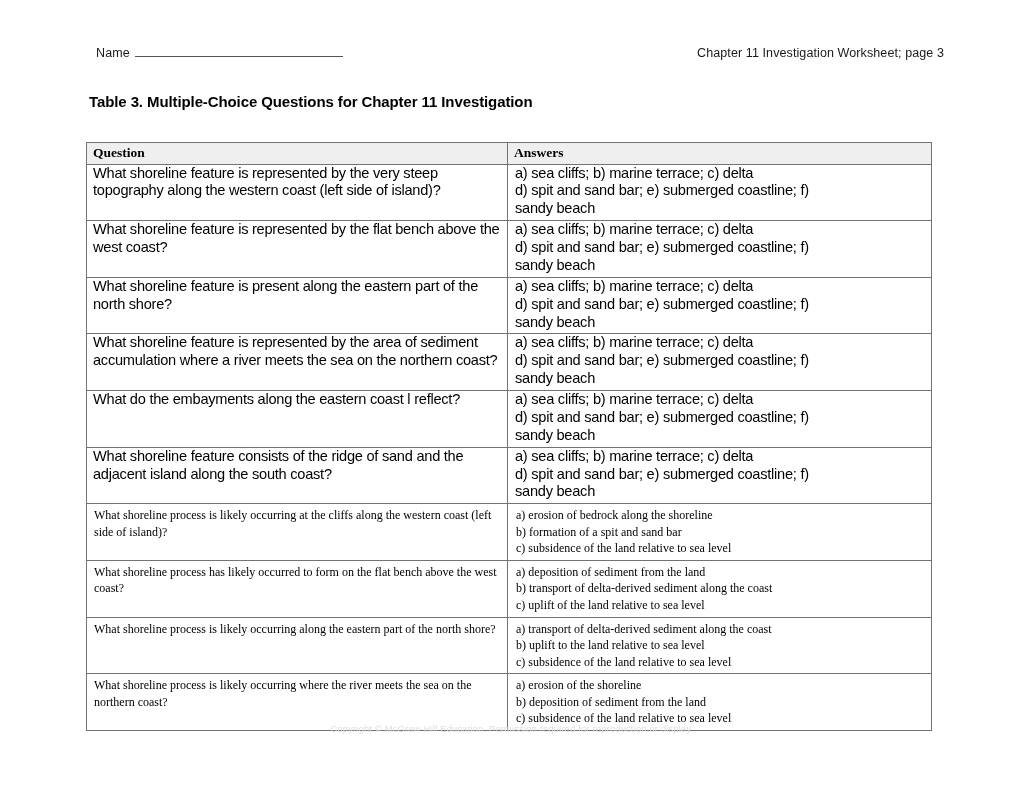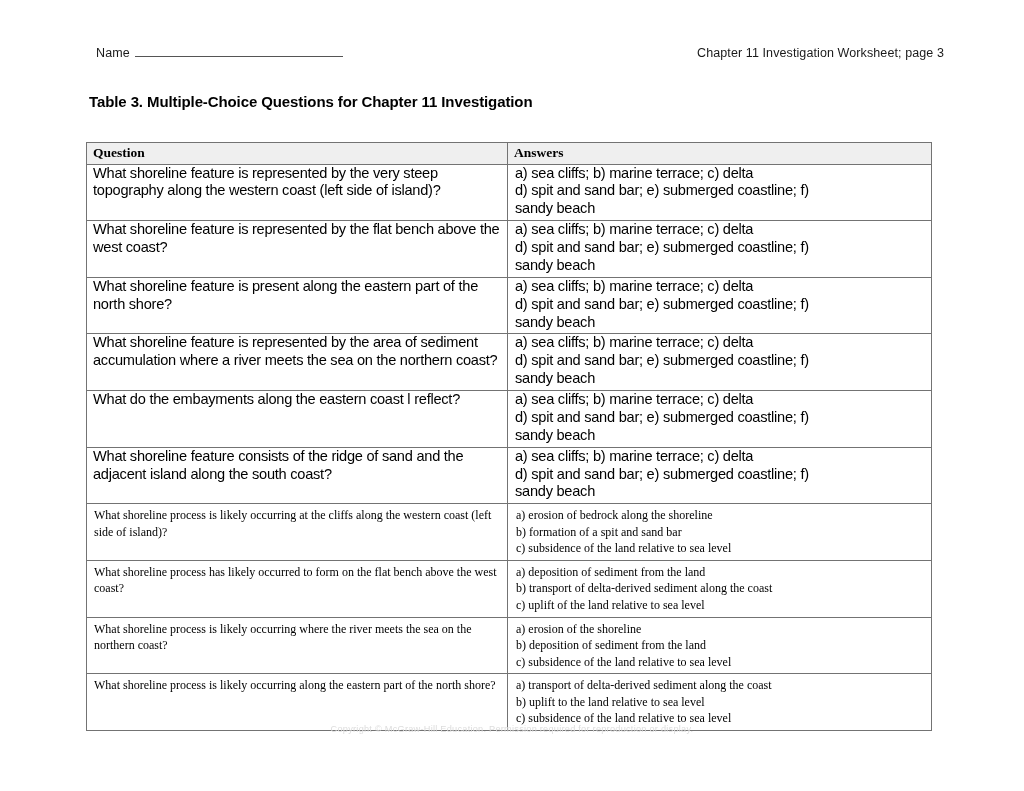--- a/index.html
+++ b/index.html
@@ -227,33 +227,33 @@
         </tr>
         <tr class="row-serif">
           <td class="qcell">What shoreline process has likely occurred to form on the flat bench above the west coast?</td>
           <td class="acell">
             <span class="ans-line">a) deposition of sediment from the land</span>
             <span class="ans-line">b) transport of delta-derived sediment along the coast</span>
             <span class="ans-line">c) uplift of the land relative to sea level</span>
           </td>
         </tr>
         <tr class="row-serif">
+          <td class="qcell">What shoreline process is likely occurring along the eastern part of the north shore?</td>
+          <td class="acell">
+            <span class="ans-line">a) transport of delta-derived sediment along the coast</span>
+            <span class="ans-line">b) uplift to the land relative to sea level</span>
+            <span class="ans-line">c) subsidence of the land relative to sea level</span>
+          </td>
+        </tr>
+        <tr class="row-serif">
           <td class="qcell">What shoreline process is likely occurring where the river meets the sea on the northern coast?</td>
           <td class="acell">
             <span class="ans-line">a) erosion of the shoreline</span>
             <span class="ans-line">b) deposition of sediment from the land</span>
             <span class="ans-line">c) subsidence of the land relative to sea level</span>
           </td>
         </tr>
-        <tr class="row-serif">
-          <td class="qcell">What shoreline process is likely occurring along the eastern part of the north shore?</td>
-          <td class="acell">
-            <span class="ans-line">a) transport of delta-derived sediment along the coast</span>
-            <span class="ans-line">b) uplift to the land relative to sea level</span>
-            <span class="ans-line">c) subsidence of the land relative to sea level</span>
-          </td>
-        </tr>
       </tbody>
   </table>
 
   <div class="footer">Copyright © McGraw-Hill Education. Permission required for reproduction or display.</div>
 
 </div>
 
 </body></html>

